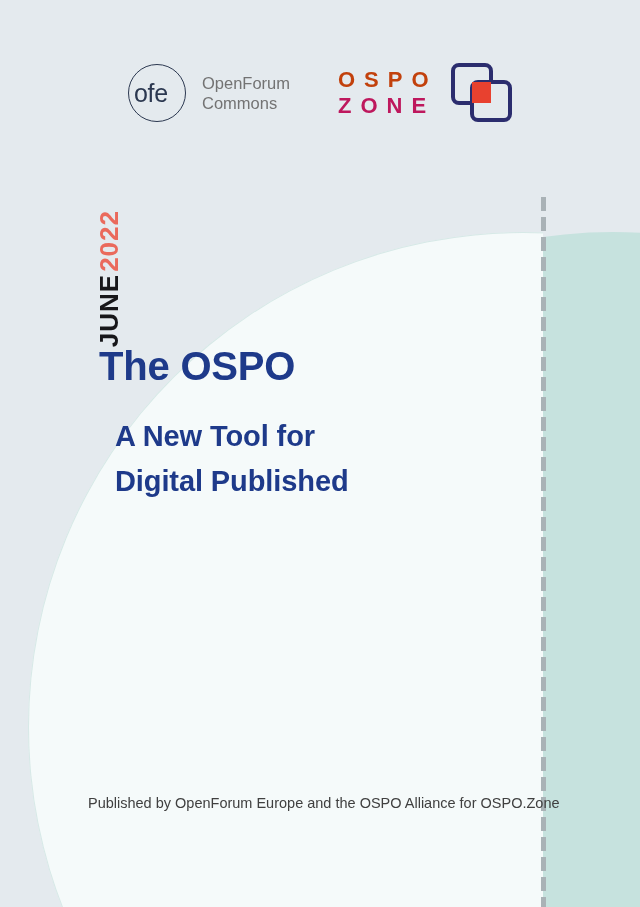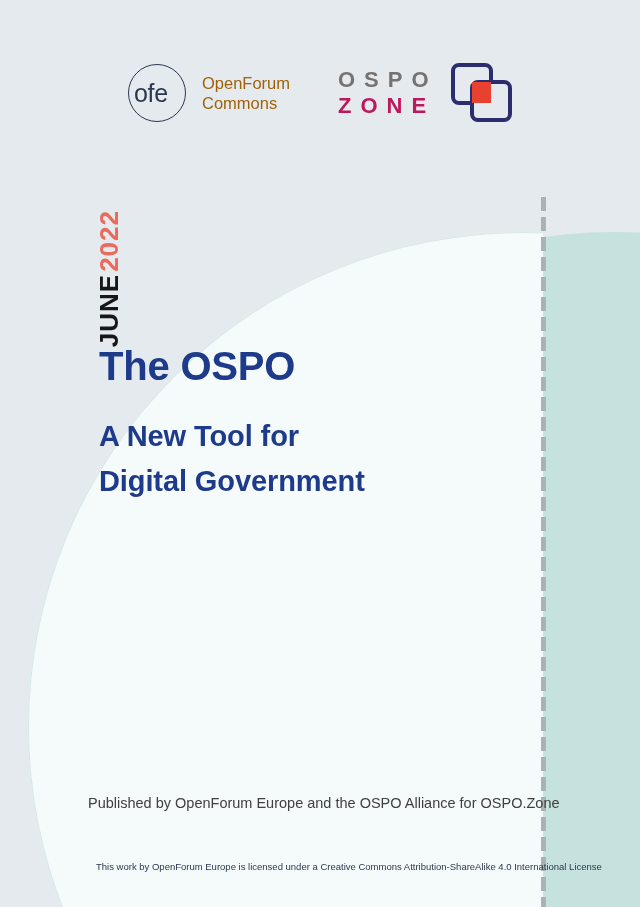--- a/index.html
+++ b/index.html
@@ -106,21 +106,21 @@
     top: 50%;
     transform: translateY(-50%);
     font-size: 25px;
     letter-spacing: -0.3px;
     color: #2b3850;
     font-family: "Liberation Sans", sans-serif;
     white-space: nowrap;
   }
   .ofe-words {
     margin-left: 16px;
-    color: #a16207;
+    color: #737373;
     font-size: 16.5px;
     line-height: 20px;
     white-space: nowrap;
   }
 
   
   .ospo-logo {
     position: absolute;
     left: 338px;
     top: 62px;
@@ -129,21 +129,21 @@
   }
   .ospo-words {
     display: flex;
     flex-direction: column;
     line-height: 26px;
   }
   .ospo-words .line-ospo {
     font-size: 22px;
     font-weight: bold;
     letter-spacing: 9px;
-    color: #737373;
+    color: #c2410c;
     text-align: right;
   }
   .ospo-words .line-zone {
     font-size: 22px;
     font-weight: bold;
     letter-spacing: 9px;
     color: #be185d;
   }
   .ospo-mark {
     position: relative;
@@ -203,20 +203,21 @@
     line-height: 48px;
     margin: 0;
   }
   .subtitle {
     margin-top: 24px;
     font-size: 29px;
     font-weight: bold;
     color: #1e3a8a;
     line-height: 45px;
     letter-spacing: -0.1px;
+    margin-left: 16px;
   }
   .subtitle > div { white-space: nowrap; }
 
   
   .publisher {
     position: absolute;
     left: 88px;
     top: 795px;
     font-size: 14.5px;
     color: #404040;
@@ -277,20 +278,19 @@
     <div class="date-rot">
       <span class="date-month">JUNE</span>
       <span class="date-year">2022</span>
     </div>
   </div>
 
   <div class="title-block">
     <h1 class="title-main">The OSPO</h1>
     <div class="subtitle">
       <div>A New Tool for</div>
-      <div>Digital Government</div>
+      <div>Digital Published</div>
     </div>
   </div>
 
   <div class="publisher">Published by OpenForum Europe and the OSPO Alliance for OSPO.Zone</div>
-  <div class="license">This work by OpenForum Europe is licensed under a Creative Commons Attribution-ShareAlike 4.0 International License</div>
 
 </div>
 
 </body></html>

